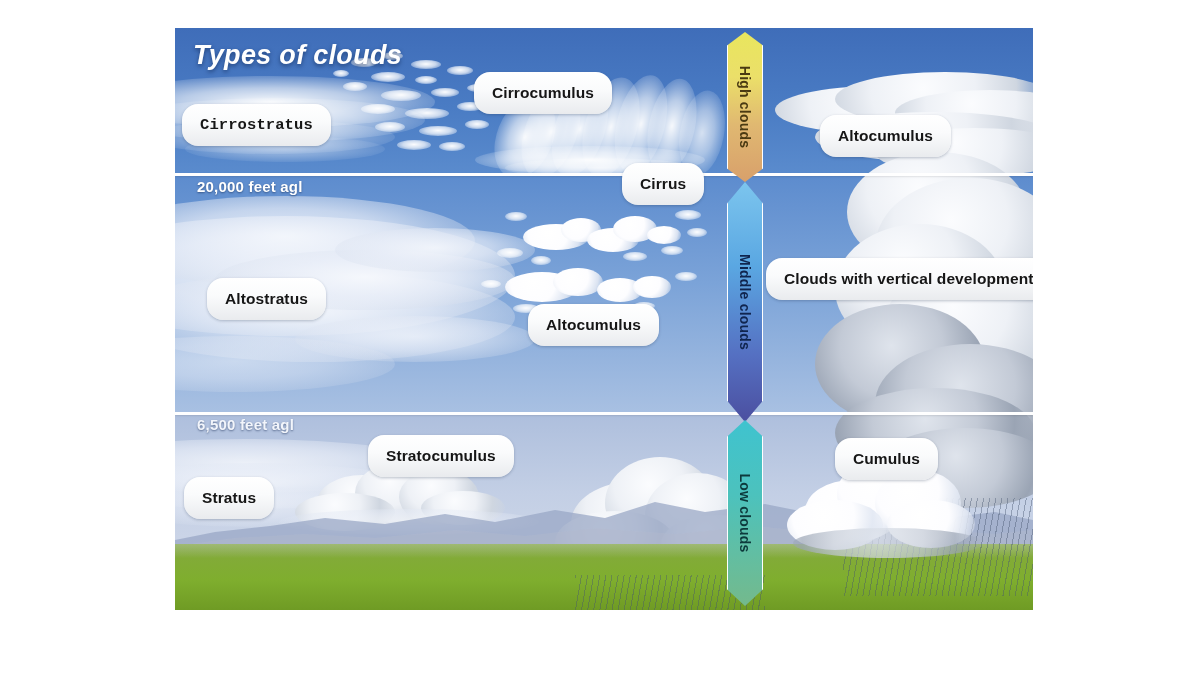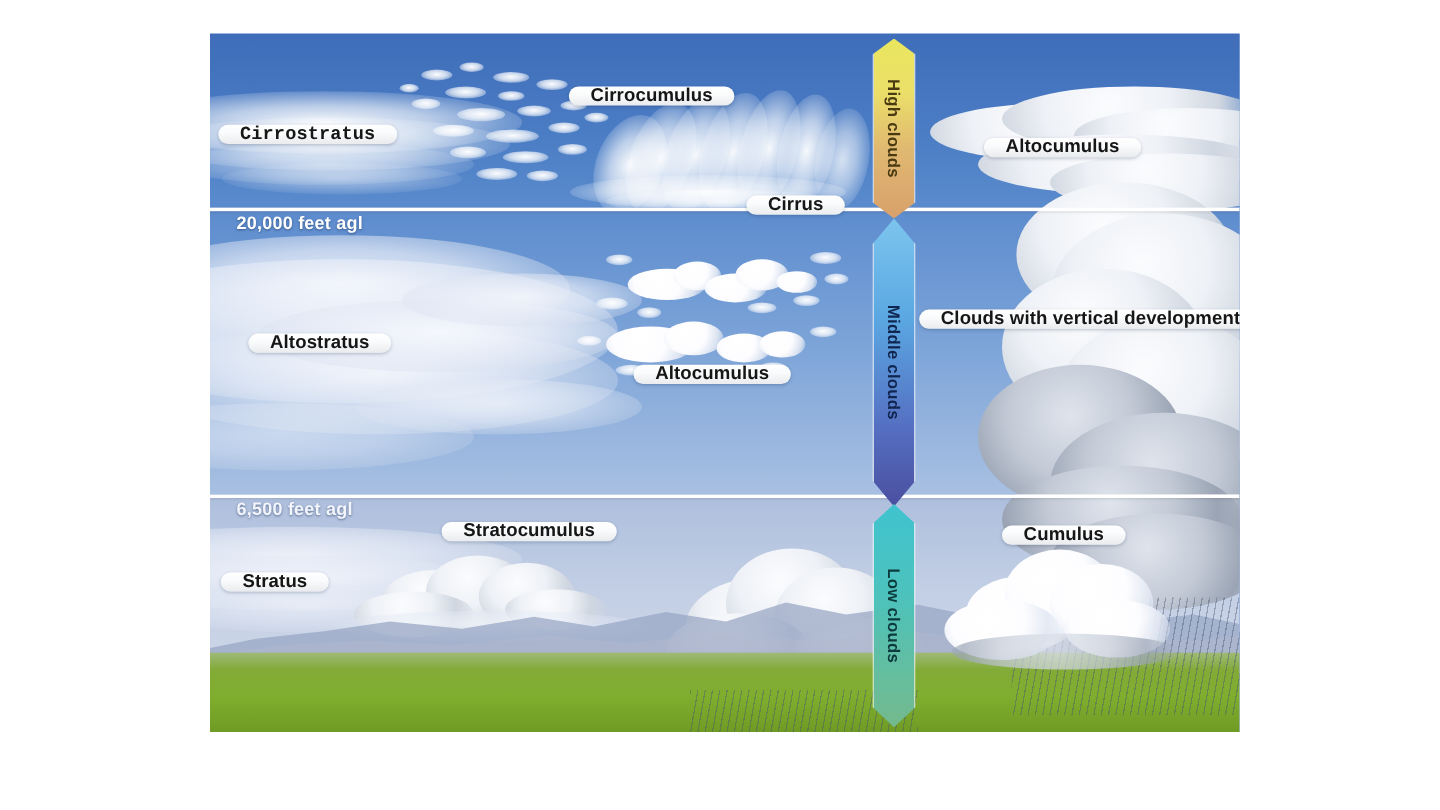--- a/index.html
+++ b/index.html
@@ -136,21 +136,21 @@
   #seg-middle { top: 154px; height: 240px; background: linear-gradient(180deg,#7cc5ee 0%, #5aa7e2 35%, #5570c2 72%, #4b4fa0 100%); }
   #seg-low    { top: 392px; height: 186px; background: linear-gradient(180deg,#3fc3cf 0%, #4cc2bd 40%, #67bd9c 80%, #74b98c 100%); }
   #seg-high   .seg-text { color:#4a3a12; }
   #seg-middle .seg-text { color:#10254f; }
   #seg-low    .seg-text { color:#0d3a3c; }
 
   
   .pill {
     position: absolute; z-index: 35;
     display: flex; align-items: center; justify-content: center;
-    height: 16px; padding: 0 18px;
+    height: 16px; padding: 13px 18px;
     border-radius: 16px;
     background: linear-gradient(180deg,#ffffff 0%, #fafbfc 42%, #e9ebee 100%);
     color: #161616;
     font-size: 15.5px; font-weight: bold; letter-spacing: .1px;
     box-shadow: 0 1px 3px rgba(30,45,75,.28);
     white-space: nowrap;
   }
 
   
   #lab-cirrostratus   { left: 7px;   top: 76px; font-family: Liberation Mono, monospace; }
@@ -318,20 +318,21 @@
       <div class="puff" style="left:612px; top:472px; width:96px; height:50px;"></div>
       <div class="puff" style="left:712px; top:472px; width:88px; height:48px;"></div>
       <div class="darkblob" style="left:618px; top:500px; width:190px; height:30px; opacity:.7;"></div>
     </div>
 
     <div class="divider" id="div-1"></div>
     <div class="divider" id="div-2"></div>
     <div class="alt-label" id="alt-1">20,000 feet agl</div>
     <div class="alt-label" id="alt-2">6,500 feet agl</div>
 
+    <div id="title">Types of clouds</div>
 
     <div id="scale">
       <div class="arrow-seg" id="seg-high">
         <span class="seg-text">High clouds</span>
       </div>
       <div class="arrow-seg" id="seg-middle">
         <span class="seg-text">Middle clouds</span>
       </div>
       <div class="arrow-seg" id="seg-low">
         <span class="seg-text">Low clouds</span>

